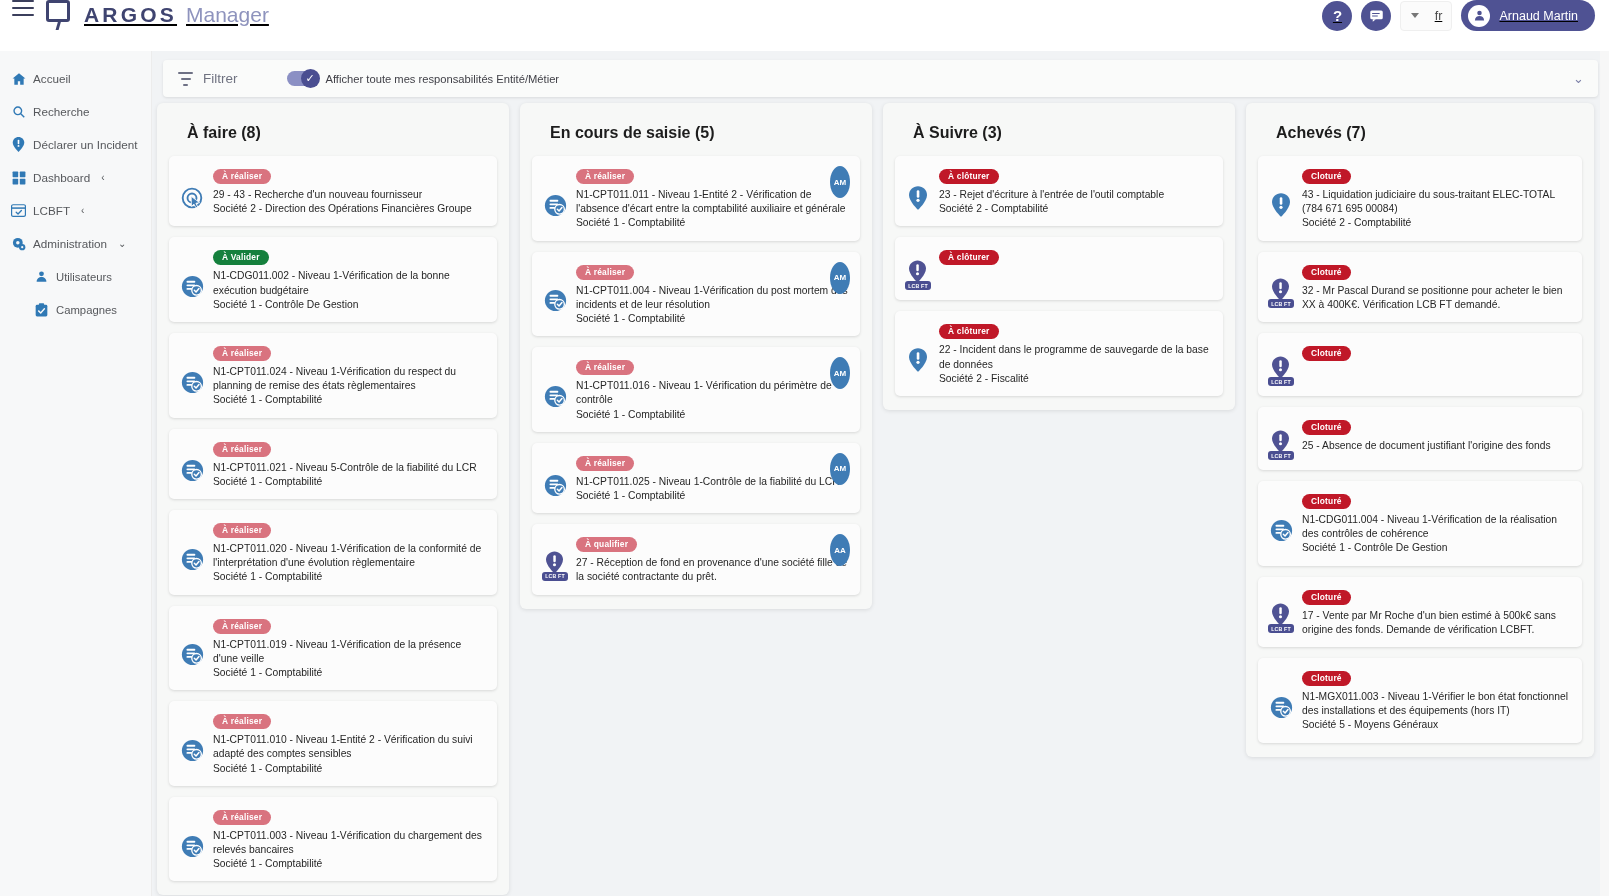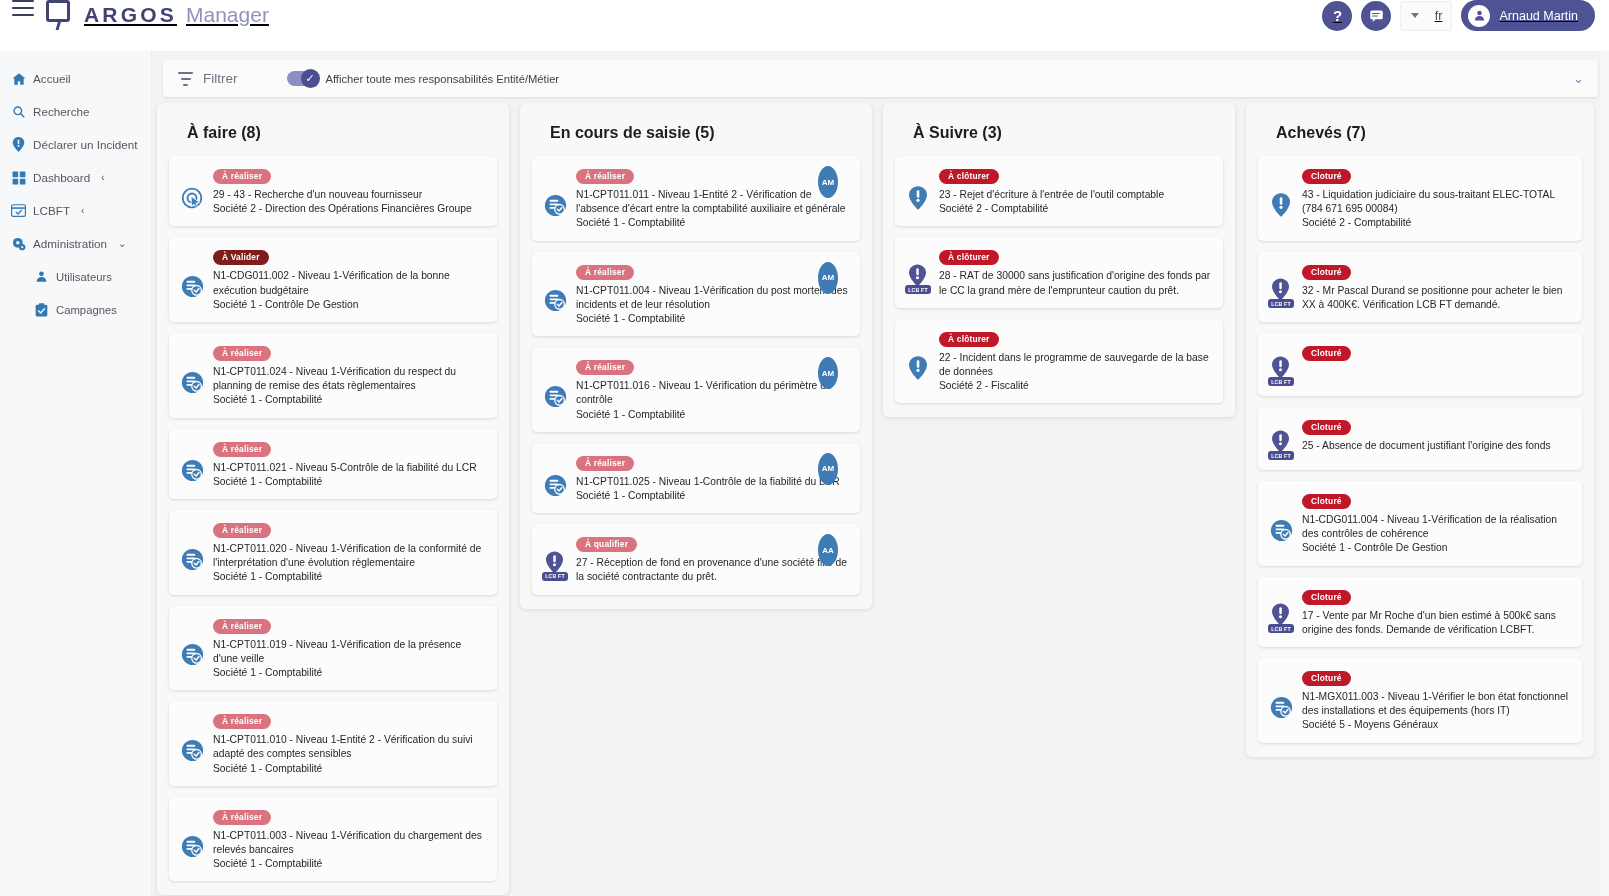--- a/index.html
+++ b/index.html
@@ -137,32 +137,32 @@
   }
   .card:last-child { margin-bottom: 0; }
   .card-ic { flex: 0 0 26px; display:flex; align-items:center; justify-content:center; padding-top: 14px; }
   .card-body { flex: 1 1 auto; min-width: 0; padding-right: 2px; }
   .badge {
     display: inline-block; border-radius: 9px; padding: 2px 9px 3px 9px;
     font-size: 8.4px; color: #fff; font-weight: 700; margin-bottom: 4px;
     letter-spacing: .2px;
   }
   .b-realiser  { background: #d9737f; }
-  .b-valider   { background: #7f1d1d; }
+  .b-valider   { background: #15803d; }
   .b-cloturer  { background: #c01828; }
   .b-cloture   { background: #c01828; }
   .b-qualifier { background: #d9737f; }
   .card-title {
     font-size: 10.3px; color: #262626; line-height: 1.38;
   }
   .card-sub {
     font-size: 10.3px; color: #262626; line-height: 1.38;
   }
   .avatar-chip {
-    position: absolute; top: 10px; right: 22px;
+    position: absolute; top: 10px; right: 10px;
     width: 20px; height: 32px; border-radius: 50%;
     background: #3f7cb5; color: #fff; font-size: 8px; font-weight: 700;
     display: flex; align-items: center; justify-content: center;
   }
 
   
   .ic-control { width: 22px; height: 22px; }
   .ic-mission { width: 22px; height: 22px; }
   .ic-incident { width: 18px; height: 24px; position: relative; }
   .ic-lcbft { width: 26px; height: 30px; position: relative; }
@@ -584,21 +584,20 @@
         <svg width="17" height="23" viewBox="0 0 20 26" style="position:absolute;top:0;left:4px;">
           <path d="M10 0 C4.5 0 0 4.3 0 9.6 C0 17 10 26 10 26 C10 26 20 17 20 9.6 C20 4.3 15.5 0 10 0 Z" fill="#4f5293"></path>
           <rect x="8.6" y="4.4" width="2.9" height="8.2" rx="1.4" fill="#fff"></rect>
           <circle cx="10" cy="15.6" r="1.8" fill="#fff"></circle>
         </svg>
         <span class="lcb-tag">LCB FT</span>
       </span>
         </div>
         <div class="card-body">
           <div><span class="badge b-cloturer">À clôturer</span></div>
-          <div class="card-title">28 - RAT de 30000 sans justification d'origine des fonds par le CC la grand mère de l'emprunteur caution du prêt.</div>
         </div>
       </div>
       <div class="card">
         <div class="card-ic">
           <span class="ic-incident">
         <svg width="18" height="24" viewBox="0 0 20 26">
           <path d="M10 0 C4.5 0 0 4.3 0 9.6 C0 17 10 26 10 26 C10 26 20 17 20 9.6 C20 4.3 15.5 0 10 0 Z" fill="#3f7cb5"></path>
           <rect x="8.6" y="4.4" width="2.9" height="8.2" rx="1.4" fill="#fff"></rect>
           <circle cx="10" cy="15.6" r="1.8" fill="#fff"></circle>
         </svg></span>

